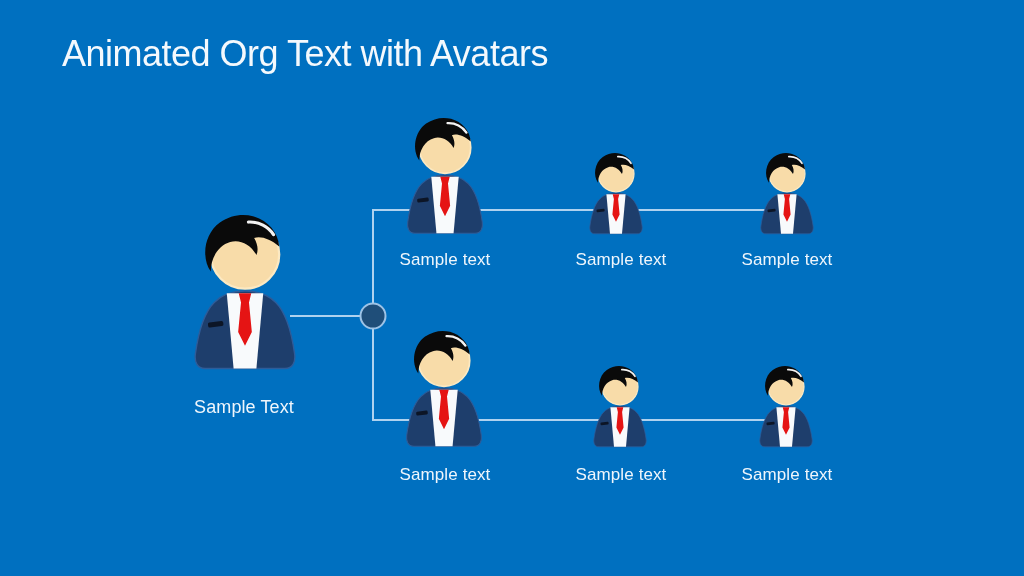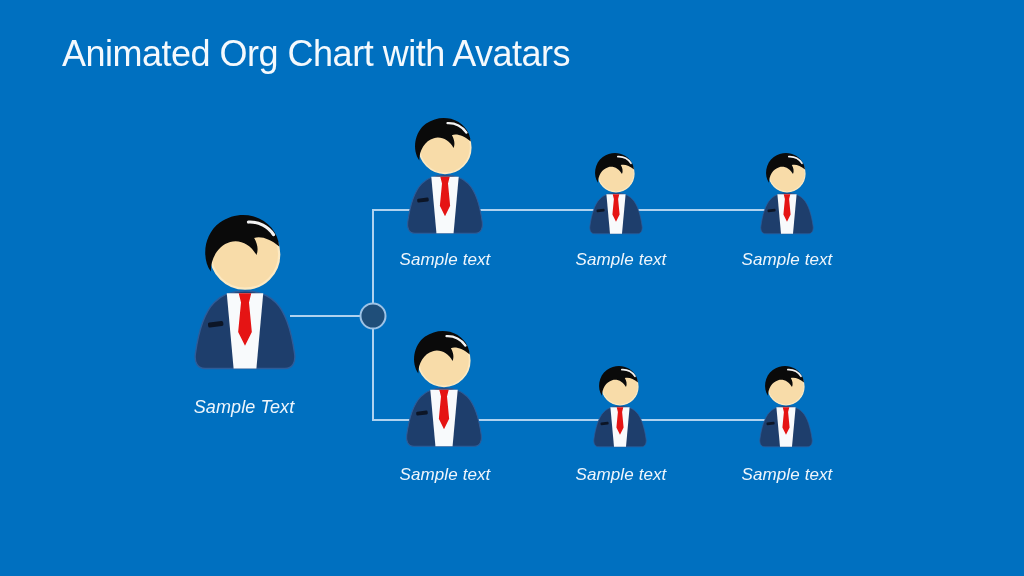--- a/index.html
+++ b/index.html
@@ -17,21 +17,21 @@
   .avatar{position:absolute;z-index:2;}
   .av-root{left:188px;top:211px;width:114px;height:160px;}
   .av-top-mgr{left:402px;top:115px;width:86px;height:120px;}
   .av-top-r1{left:586px;top:151px;width:60px;height:84px;}
   .av-top-r2{left:757px;top:151px;width:60px;height:84px;}
   .av-bot-mgr{left:401px;top:328px;width:86px;height:120px;}
   .av-bot-r1{left:590px;top:364px;width:60px;height:84px;}
   .av-bot-r2{left:756px;top:364px;width:60px;height:84px;}
   .lbl{
     position:absolute;z-index:2;width:170px;text-align:center;
-    color:#EFF6FC;font-size:17px;letter-spacing:0.1px;white-space:nowrap;font-style:italic;
+    color:#EFF6FC;font-size:17px;letter-spacing:0.1px;white-space:nowrap;
   }
   .lbl-root{left:159px;top:397px;font-size:18px;}
   .lbl-top-mgr{left:360px;top:250px;}
   .lbl-top-r1{left:536px;top:250px;}
   .lbl-top-r2{left:702px;top:250px;}
   .lbl-bot-mgr{left:360px;top:465px;}
   .lbl-bot-r1{left:536px;top:465px;}
   .lbl-bot-r2{left:702px;top:465px;}
   .defs-svg{position:absolute;width:0;height:0;overflow:hidden;}
 </style>
@@ -57,21 +57,21 @@
                C72.5,24.5 64,21.5 58,23.5 C61,28.5 62,34 60,38.5
                C55,29 45.5,24.5 37,27 C26.5,30 20,41 20,53 Z" fill="#0A0A0A"></path>
 
       <path d="M53,9.5 C62,9 70.5,13.5 75,20.5" fill="none" stroke="#FFFFFF" stroke-width="2.8" stroke-linecap="round" opacity="0.95"></path>
     </symbol>
   </defs>
 </svg>
 
 <div class="slide">
 
-  <h1 class="title">Animated Org Chart with Avatars</h1>
+  <h1 class="title">Animated Org Text with Avatars</h1>
 
   <svg class="connectors" width="1024" height="576" viewBox="0 0 1024 576">
     <line x1="290" y1="316" x2="373" y2="316" stroke="#AFD2EF" stroke-width="2"></line>
     <line x1="373" y1="210" x2="373" y2="421" stroke="#AFD2EF" stroke-width="2"></line>
     <line x1="372" y1="210" x2="786" y2="210" stroke="#AFD2EF" stroke-width="2"></line>
     <line x1="372" y1="420" x2="786" y2="420" stroke="#AFD2EF" stroke-width="2"></line>
     <circle cx="373" cy="316" r="12.5" fill="#1F4E79" stroke="#9DC3E6" stroke-width="2"></circle>
   </svg>
 
   <svg class="avatar av-root" viewBox="0 0 100 140">

